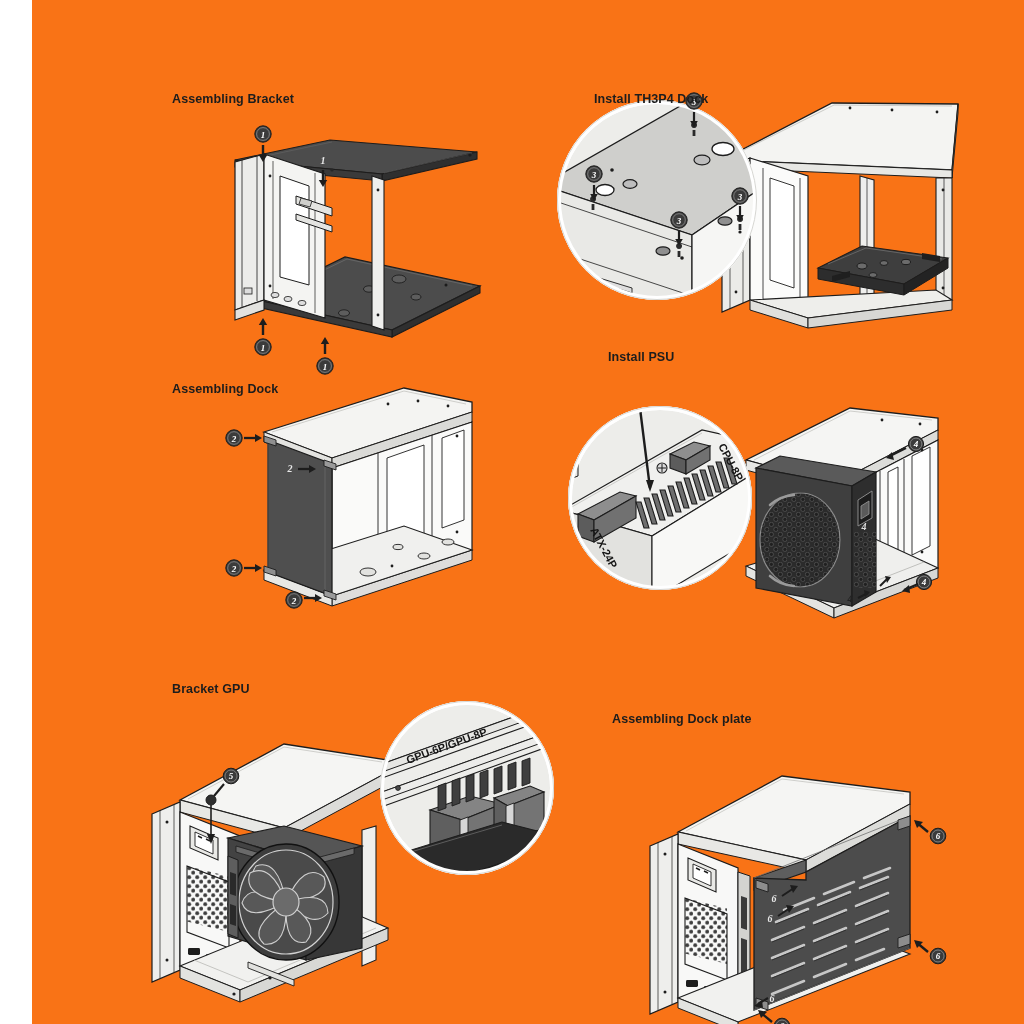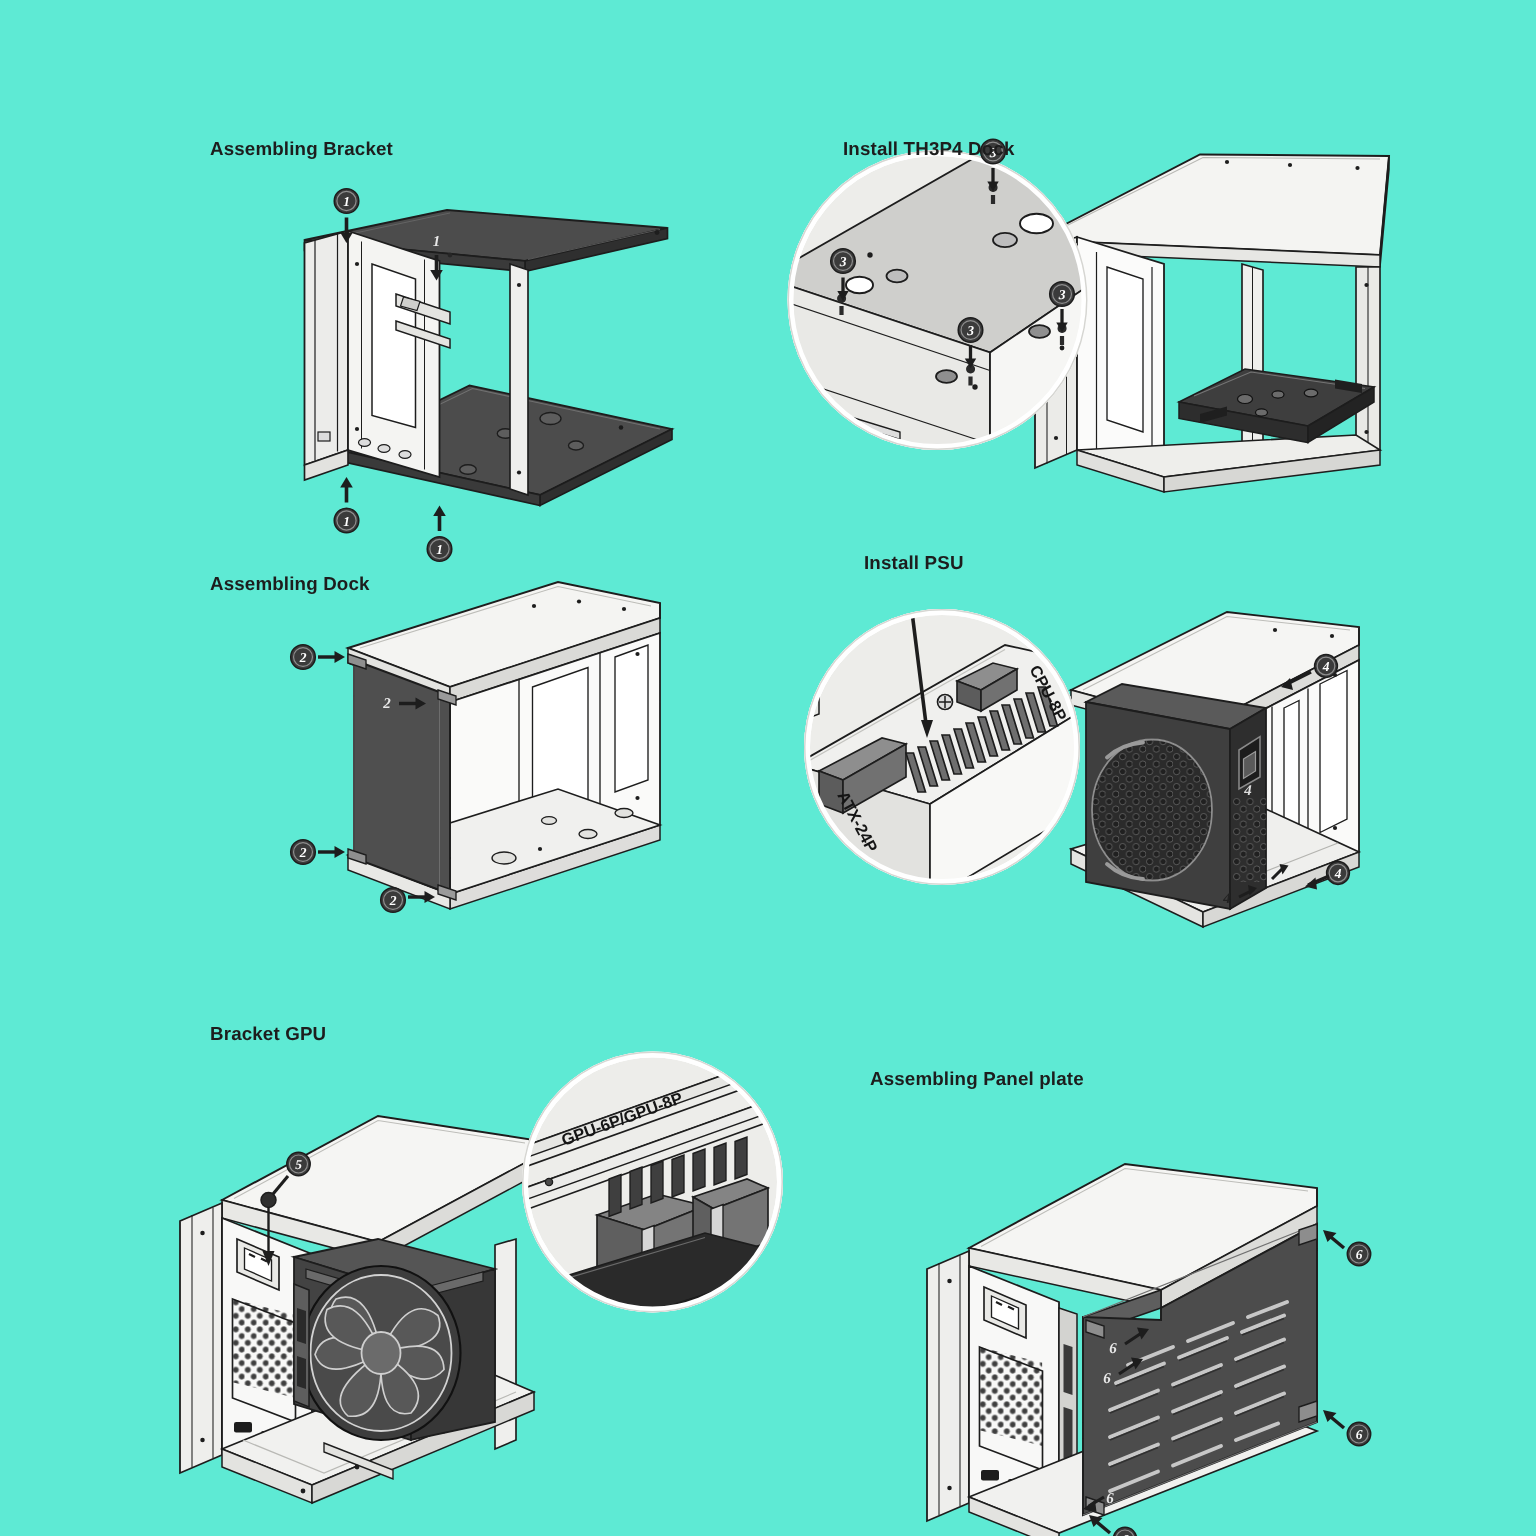--- a/index.html
+++ b/index.html
@@ -1,18 +1,18 @@
 <!DOCTYPE html>
 <html><head>
 <meta charset="utf-8">
 <style>
   html,body{margin:0;padding:0;background:#ffffff;}
   body{width:1024px;height:1024px;position:relative;overflow:hidden;
        font-family:"Liberation Sans","DejaVu Sans",sans-serif;color:#1a1a1a;}
-  .sheet{position:absolute;inset:0;background:#5eead4;}
+  .sheet{position:absolute;inset:0;background:#f97316;margin-left:32px;}
   .panel{position:absolute;}
   .ptitle{position:absolute;font-size:12.5px;font-weight:600;letter-spacing:.1px;
           color:#1d1d1d;white-space:nowrap;}
   svg{display:block;overflow:visible;}
   .badge-t{font-family:"Liberation Serif","DejaVu Serif",serif;font-style:italic;
            font-weight:700;font-size:9px;fill:#ffffff;}
   .callout-t{font-family:"Liberation Sans","DejaVu Sans",sans-serif;font-weight:700;
              font-size:11px;fill:#151515;}
   .inline-n{font-family:"Liberation Serif","DejaVu Serif",serif;font-style:italic;
             font-weight:700;font-size:10px;fill:#e9e9e9;}
@@ -316,21 +316,21 @@
     <g>
       <circle cx="262" cy="240" r="8.2" fill="#3b3b3b" stroke="#1d1d1d" stroke-width="1"></circle>
       <circle cx="262" cy="240" r="6.3" fill="none" stroke="#8e8e8e" stroke-width=".8"></circle>
       <text class="badge-t" x="262" y="243.5" text-anchor="middle">2</text>
       <use href="#arwR" x="272" y="238"></use>
     </g>
   </svg>
 </div>
 
 <div class="panel" style="left:500px;top:350px;width:524px;height:300px;">
-  <div class="ptitle" style="left:76px;top:18px;">Install PSU</div>
+  <div class="ptitle" style="left:76px;top:0;">Install PSU</div>
 
   <svg width="524" height="300" viewBox="0 0 524 300">
     <defs>
       <clipPath id="magClipB">
             <circle cx="128" cy="148" r="90"></circle>
           </clipPath>
       <pattern id="hexgrid" width="9" height="10" patternUnits="userSpaceOnUse">
         <circle cx="2.4" cy="2.4" r="2.1" fill="#1f1f1f" stroke="#6a6a6a" stroke-width=".5"></circle>
         <circle cx="6.9" cy="7.4" r="2.1" fill="#1f1f1f" stroke="#6a6a6a" stroke-width=".5"></circle>
       </pattern>
@@ -588,21 +588,21 @@
       </g>
       <circle cx="435" cy="128" r="85" fill="none" stroke="#ffffff" stroke-width="4"></circle>
       <circle cx="435" cy="128" r="86.5" fill="none" stroke="#d6d6d2" stroke-width="1"></circle>
 
       <text class="callout-t" x="376" y="104" text-anchor="start" transform="rotate(-20 376 104)">GPU-6P/GPU-8P</text>
     </g>
   </svg>
 </div>
 
 <div class="panel" style="left:500px;top:690px;width:524px;height:334px;">
-  <div class="ptitle" style="left:80px;top:22px;">Assembling Panel plate</div>
+  <div class="ptitle" style="left:80px;top:22px;">Assembling Dock plate</div>
 
   <svg width="524" height="334" viewBox="0 0 524 334">
     <defs>
       <pattern id="hexgrid3" width="8" height="9" patternUnits="userSpaceOnUse">
         <circle cx="2.2" cy="2.2" r="1.9" fill="#2a2a2a" stroke="#777" stroke-width=".45"></circle>
         <circle cx="6.2" cy="6.7" r="1.9" fill="#2a2a2a" stroke="#777" stroke-width=".45"></circle>
       </pattern>
       <g id="arwUL">
             <path d="M14,12 L2,2" stroke="#1d1d1d" stroke-width="2.3"></path>
         <path d="M0,0 L9,2 L3,8 Z" fill="#1d1d1d"></path>

